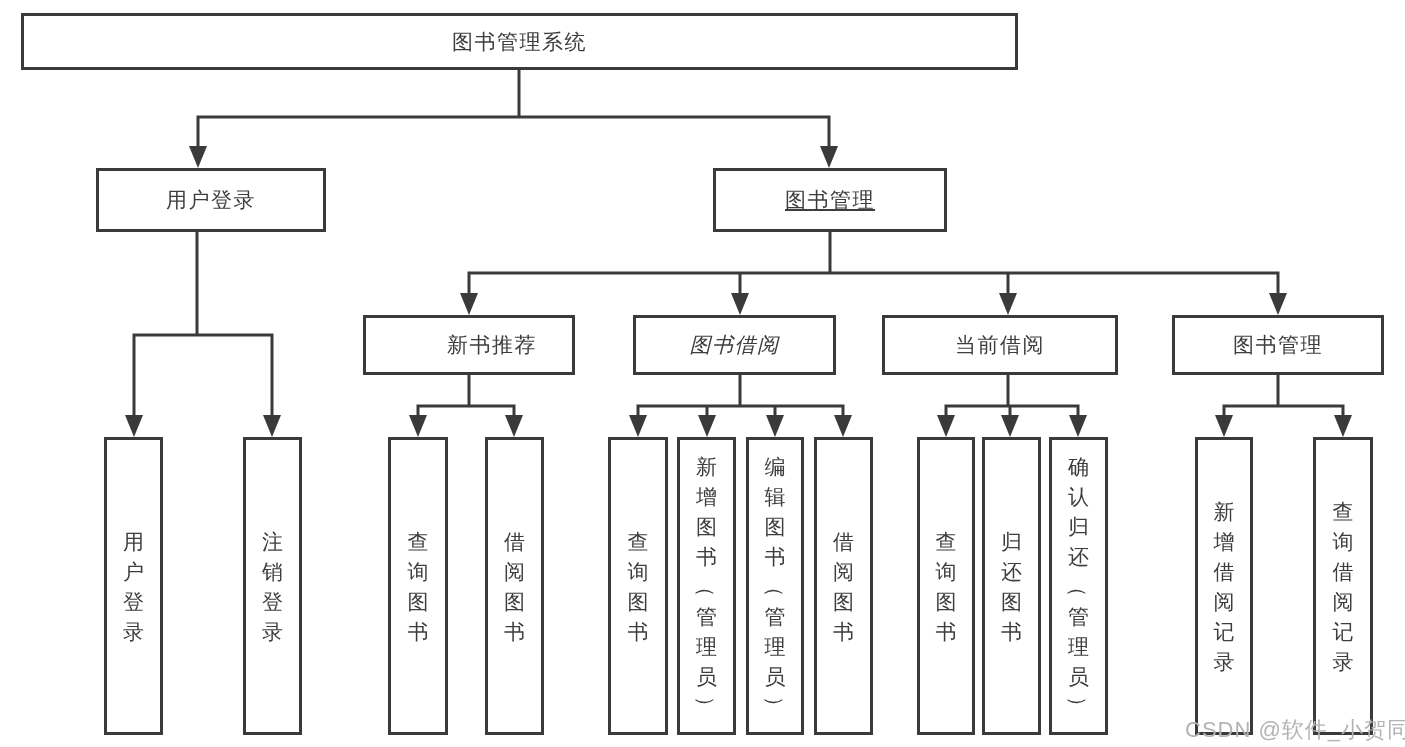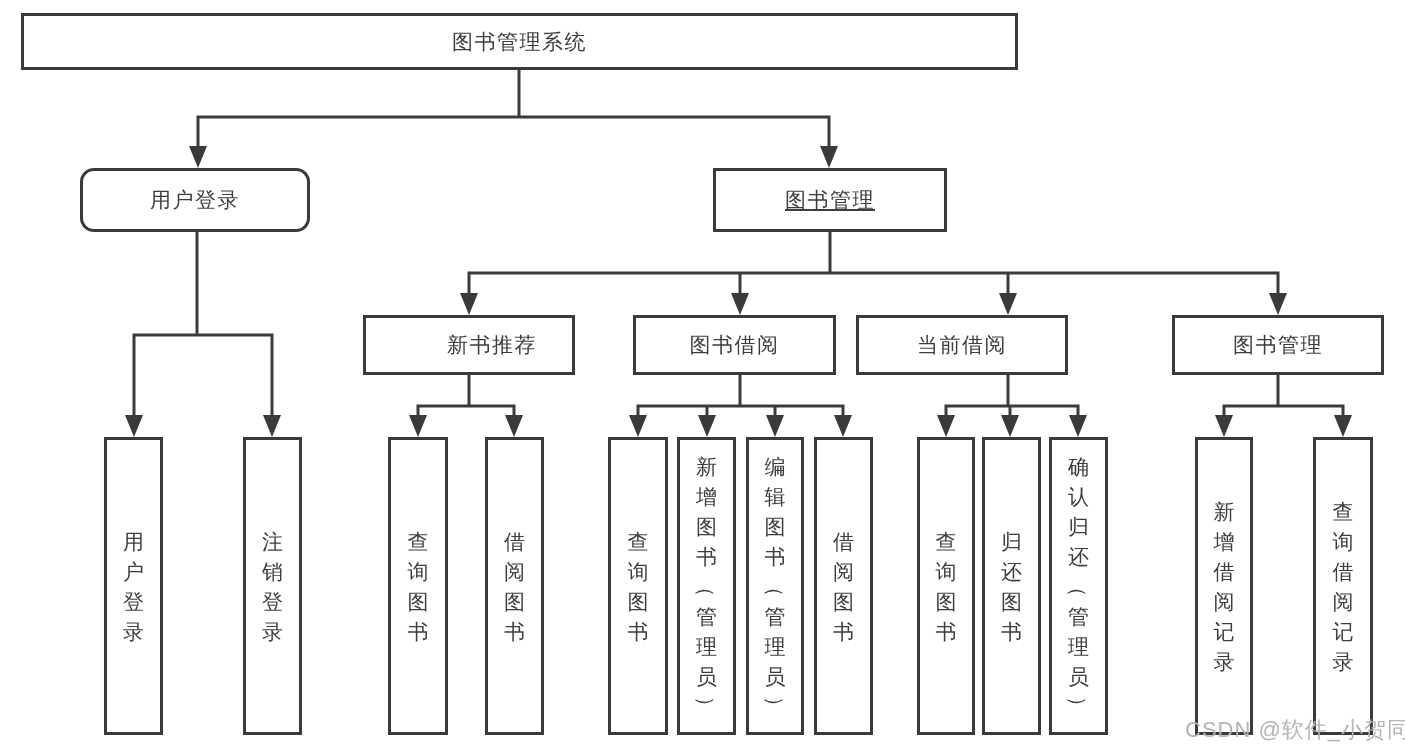--- a/index.html
+++ b/index.html
@@ -103,34 +103,34 @@
       <polygon points="1069,415 1087,415 1078,437"></polygon>
       <polygon points="1215,415 1233,415 1224,437"></polygon>
       <polygon points="1334,415 1352,415 1343,437"></polygon>
     </g>
   </svg>
 
   <div class="node" style="left:21px; top:13px; width:997px; height:57px;">
     <span class="label">图书管理系统</span>
   </div>
 
-  <div class="node" style="left:80px; top:168px; width:230px; height:64px;border-radius:14px;">
+  <div class="node" style="left:96px; top:168px; width:230px; height:64px;">
     <span class="label">用户登录</span>
   </div>
   <div class="node" style="left:713px; top:168px; width:234px; height:64px;text-decoration:underline;">
     <span class="label">图书管理</span>
   </div>
 
   <div class="node" style="left:363px; top:315px; width:212px; height:60px;padding-left:46px;">
     <span class="label">新书推荐</span>
   </div>
-  <div class="node" style="left:633px; top:315px; width:203px; height:60px;">
+  <div class="node" style="left:633px; top:315px; width:203px; height:60px;font-style:italic;">
     <span class="label">图书借阅</span>
   </div>
-  <div class="node" style="left:856px; top:315px; width:212px; height:60px;">
+  <div class="node" style="left:882px; top:315px; width:236px; height:60px;">
     <span class="label">当前借阅</span>
   </div>
   <div class="node" style="left:1172px; top:315px; width:212px; height:60px;">
     <span class="label">图书管理</span>
   </div>
 
   <div class="node" style="left:104px; top:437px; width:59px; height:298px;">
     <span class="vtext">
         <span>用</span>
         <span>户</span>

